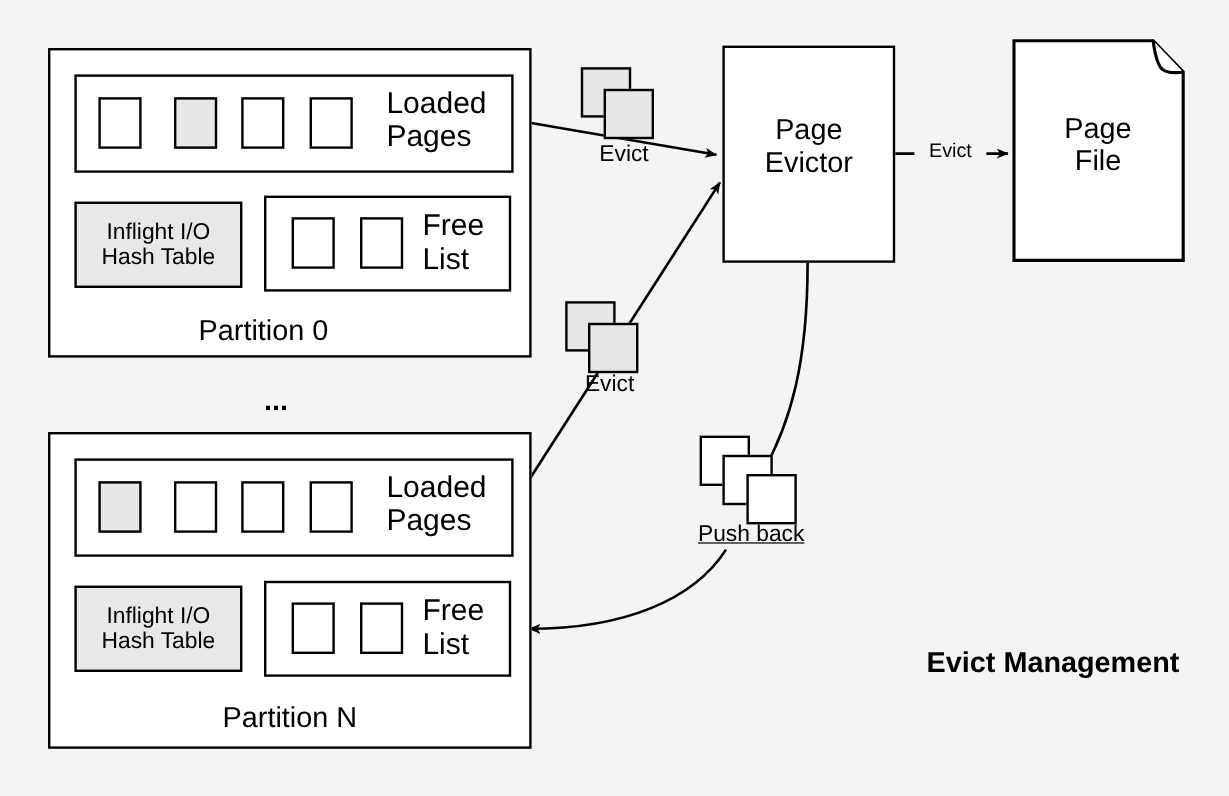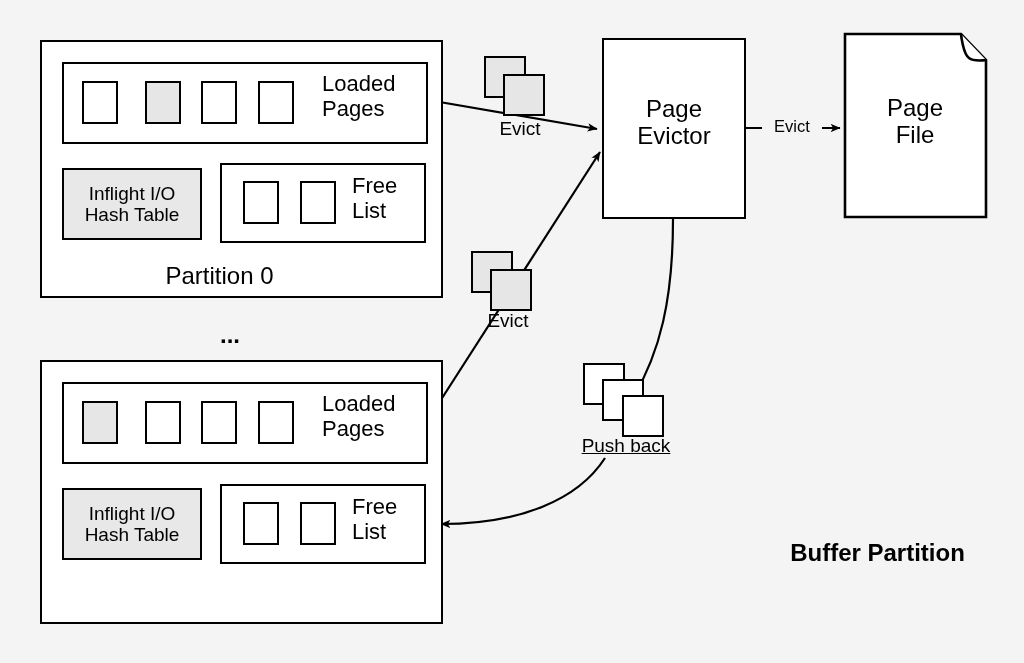--- a/index.html
+++ b/index.html
@@ -16,21 +16,21 @@
   .box{position:absolute;box-sizing:border-box;border:2px solid #000;background:#fff;}
   .gray{background:#e8e8e8;}
 
   .partition{border-width:2px;}
   .inner{border-width:2px;}
 
   .cell{position:absolute;box-sizing:border-box;border:2px solid #000;background:#fff;width:36px;height:43px;}
   .cell.shaded{background:#e6e6e6;}
 
   .lbl{position:absolute;color:#000;text-align:center;line-height:1.12;white-space:pre;}
-  .f20{font-size:22px;}
+  .f20{font-size:25px;}
   .f19{font-size:19px;}
   .f17{font-size:16.5px;}
   .f24{font-size:24px;}
   .bold{font-weight:bold;}
 
   .pagestack{position:absolute;}
   .pagestack .pg{position:absolute;box-sizing:border-box;border:2px solid #000;width:42px;height:42px;}
   .pg.g{background:#e6e6e6;}
   .pg.w{background:#ffffff;}
 
@@ -97,20 +97,21 @@
   <div class="box inner gray" style="left:62px;top:488px;width:140px;height:72px;"></div>
   <div class="lbl f19" style="left:64px;top:503px;width:136px;">Inflight I/O
 Hash Table</div>
 
   <div class="box inner" style="left:220px;top:484px;width:206px;height:80px;"></div>
   <div class="cell" style="left:243px;top:502px;"></div>
   <div class="cell" style="left:300px;top:502px;"></div>
   <div class="lbl f20" style="left:352px;top:495px;width:72px;text-align:left;">Free
 List</div>
 
+  <div class="lbl f24" style="left:40px;top:586px;width:403px;">Partition N</div>
 
   <div class="pagestack" style="left:484px;top:56px;width:70px;height:60px;">
     <div class="pg g" style="left:0px;top:0px;"></div>
     <div class="pg g" style="left:19px;top:18px;"></div>
   </div>
   <div class="lbl f19" style="left:460px;top:118px;width:120px;">Evict</div>
 
   <div class="pagestack" style="left:471px;top:251px;width:70px;height:60px;">
     <div class="pg g" style="left:0px;top:0px;"></div>
     <div class="pg g" style="left:19px;top:18px;"></div>
@@ -130,15 +131,15 @@
 
   <div class="lbl f17" style="left:762px;top:117px;width:60px;background:#f4f4f4;">Evict</div>
 
   <svg class="docshape" style="left:843px;top:32px;width:148px;height:190px;" viewBox="0 0 148 190">
     <path d="M2,2 L118,2 L143,28 L143,185 L2,185 Z" fill="#ffffff" stroke="#000" stroke-width="2.6" stroke-linejoin="miter"></path>
     <path d="M118,2 C118,2 120,22 126,26 C131,30 143,28 143,28" fill="#ffffff" stroke="#000" stroke-width="2.6"></path>
   </svg>
   <div class="lbl f24" style="left:845px;top:95px;width:140px;">Page
 File</div>
 
-  <div class="lbl f24 bold" style="left:745px;top:538px;width:265px;line-height:1.25;">Buffer Partition</div>
+  <div class="lbl f24 bold" style="left:745px;top:538px;width:265px;line-height:1.25;">Evict Management</div>
 
 </div>
 
 </body></html>

